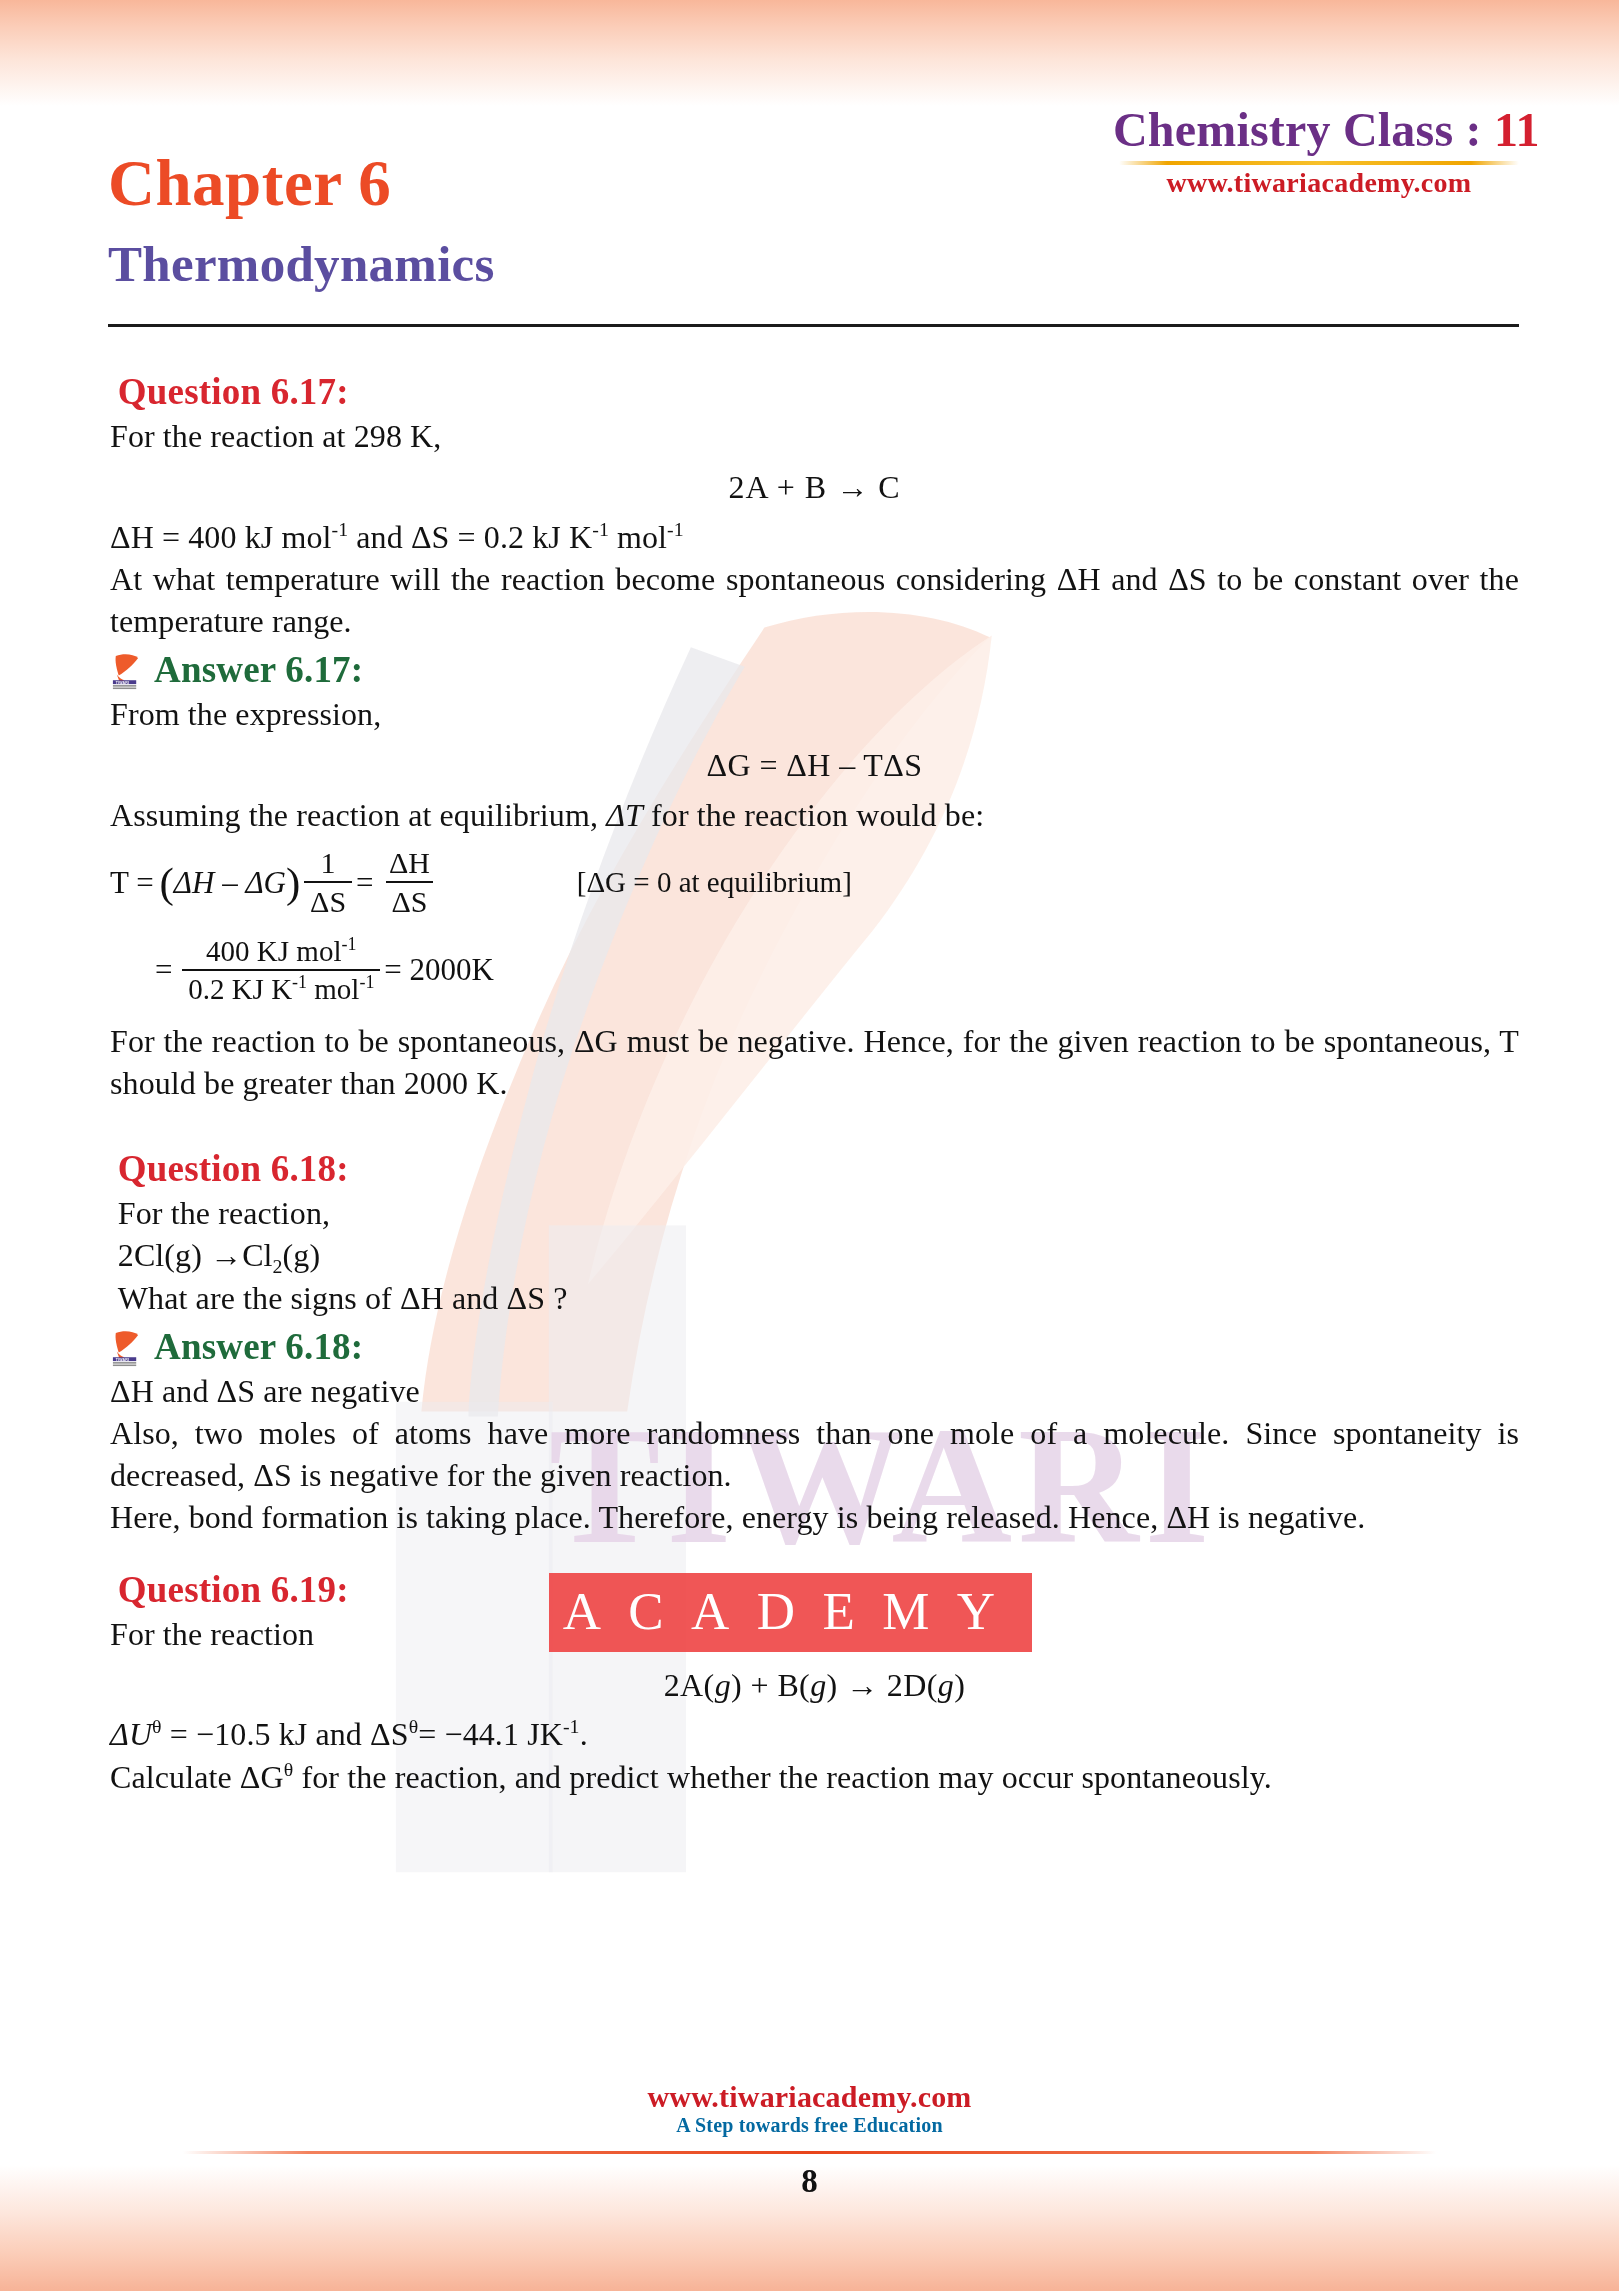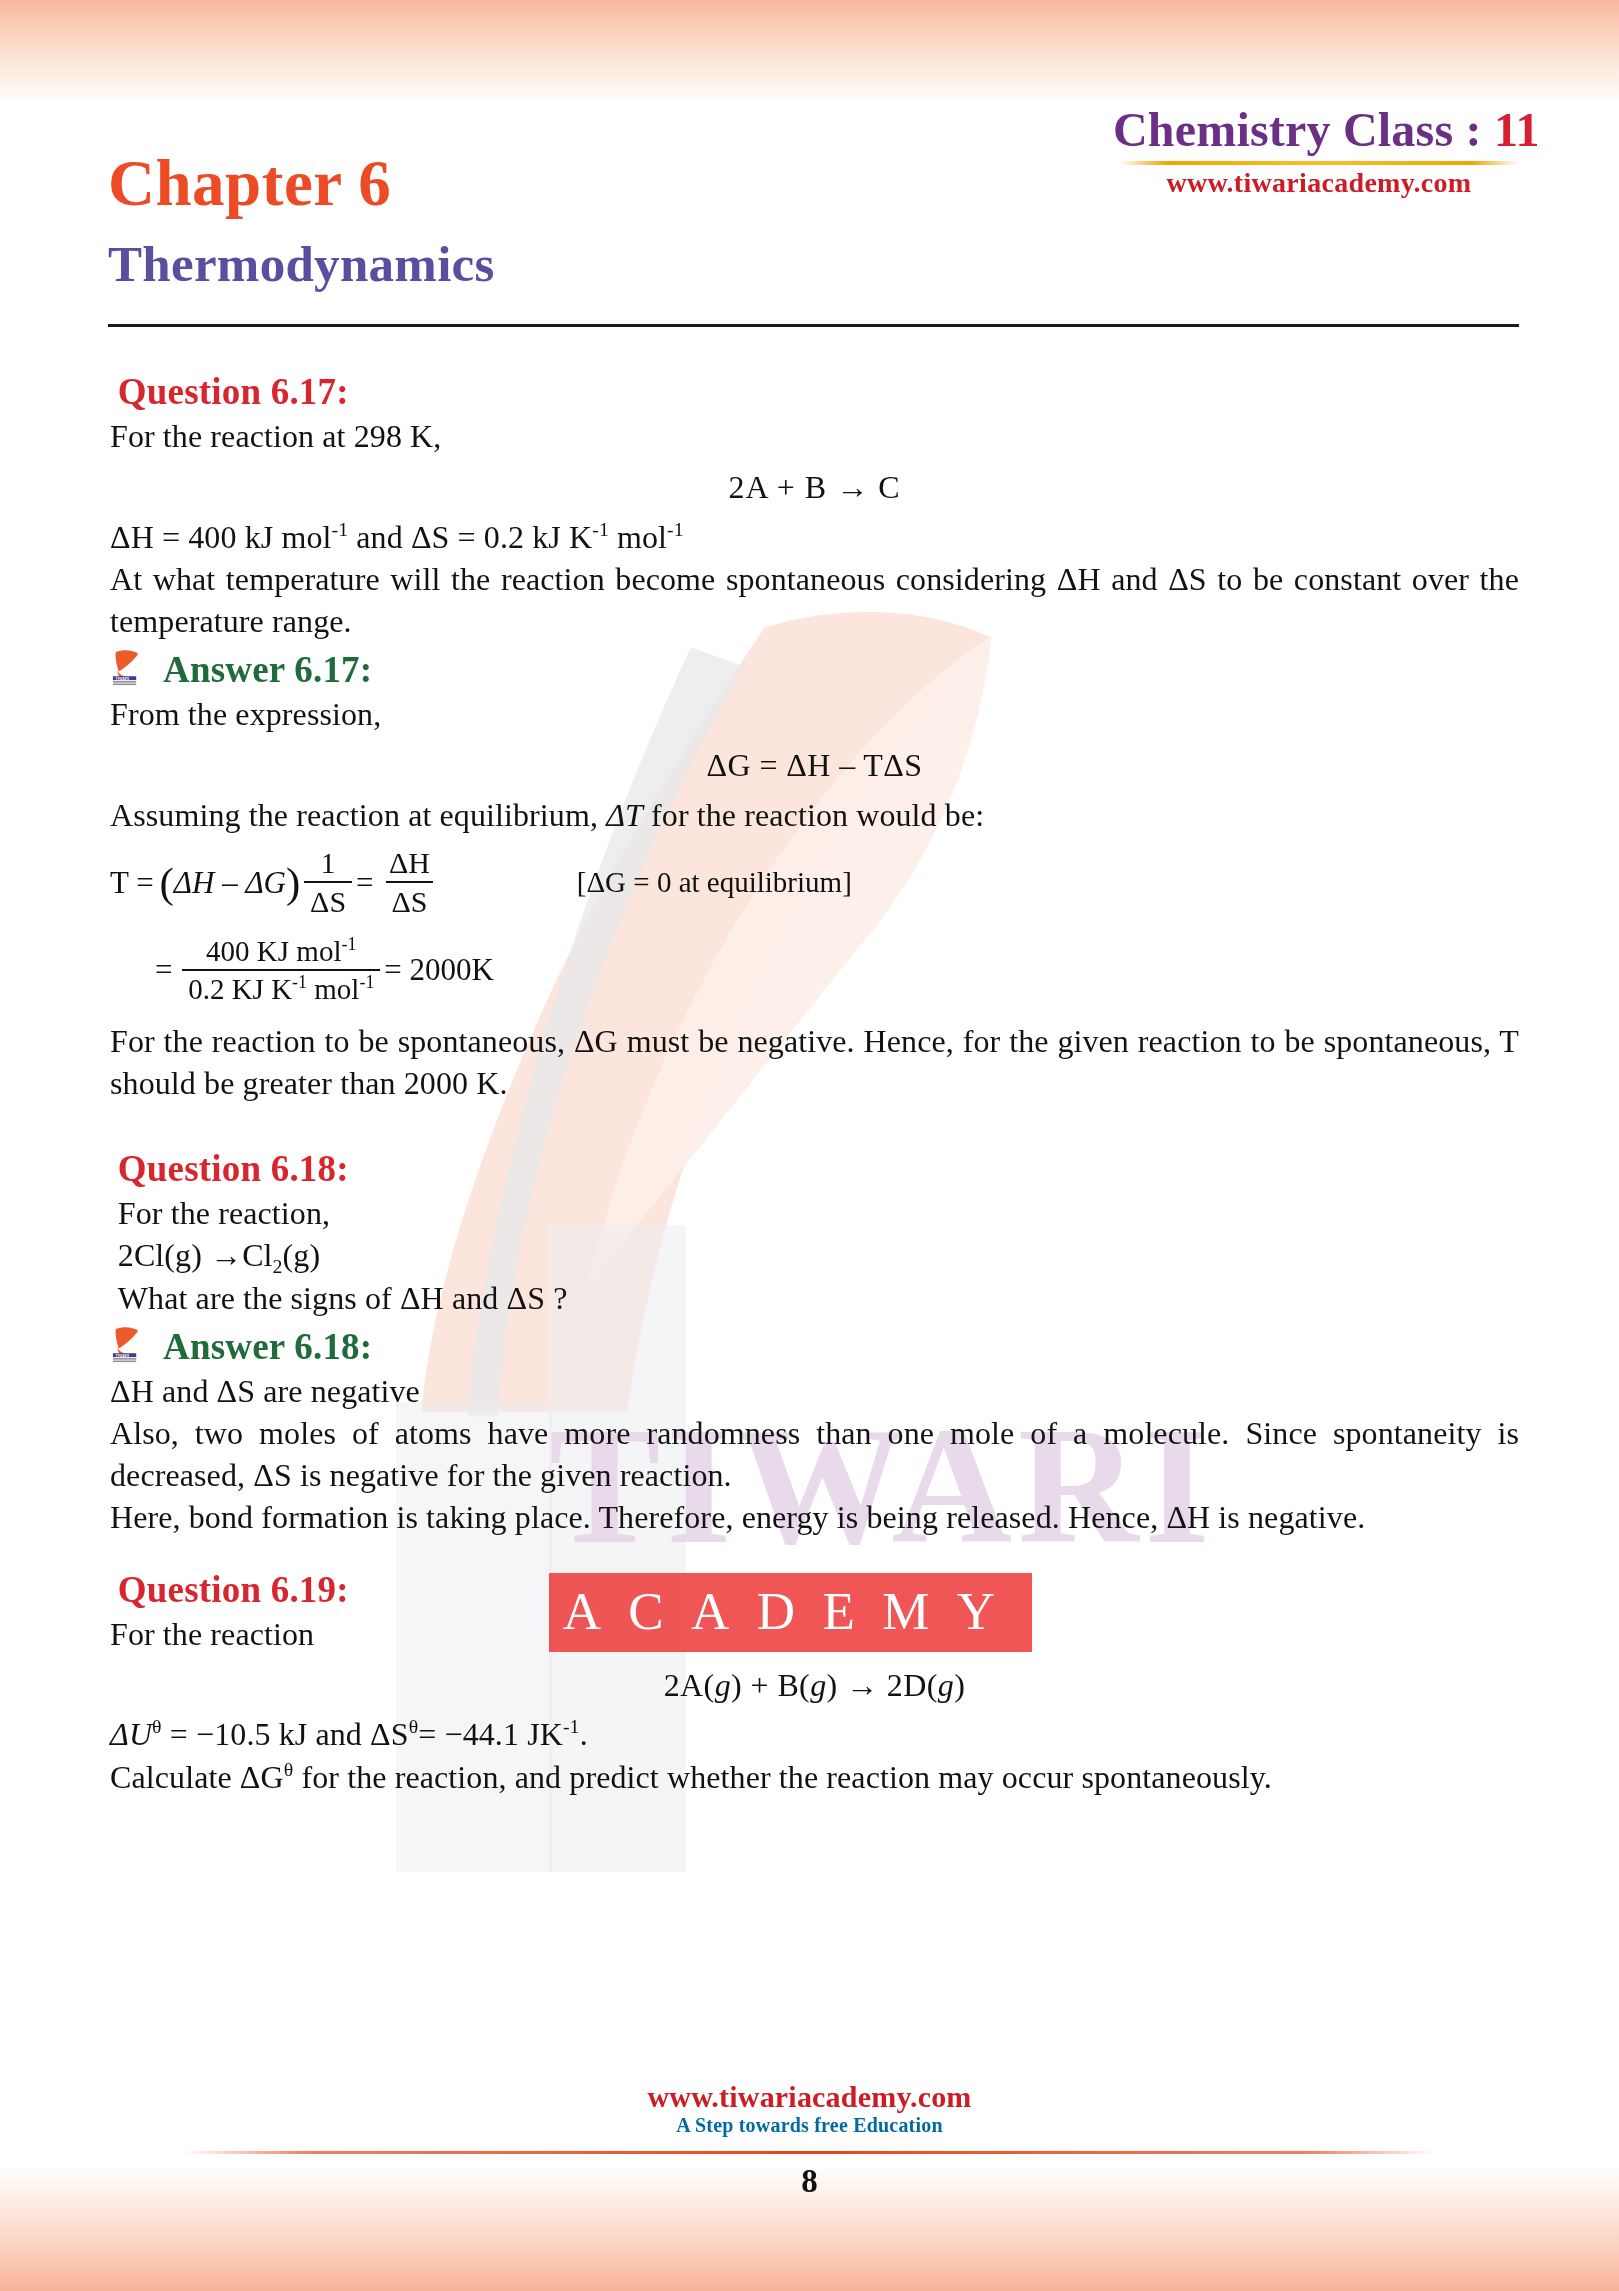--- a/index.html
+++ b/index.html
@@ -159,22 +159,22 @@
     letter-spacing: 0.2px;
   }
   .a-head {
     font-family: "Liberation Serif", serif;
     font-weight: bold;
     font-size: 37px;
     color: #1f6b3b;
     margin: 5.9px 0 2px 0;
     letter-spacing: 0.2px;
     display: flex;
-    align-items: flex-start;
-    gap: 20px;
+    align-items: flex-end;
+    gap: 11px;
   }
   .quill {
     display: inline-block;
     width: 33px;
     height: 39px;
     position: relative;
     flex: 0 0 auto;
   }
 
   p.t {

